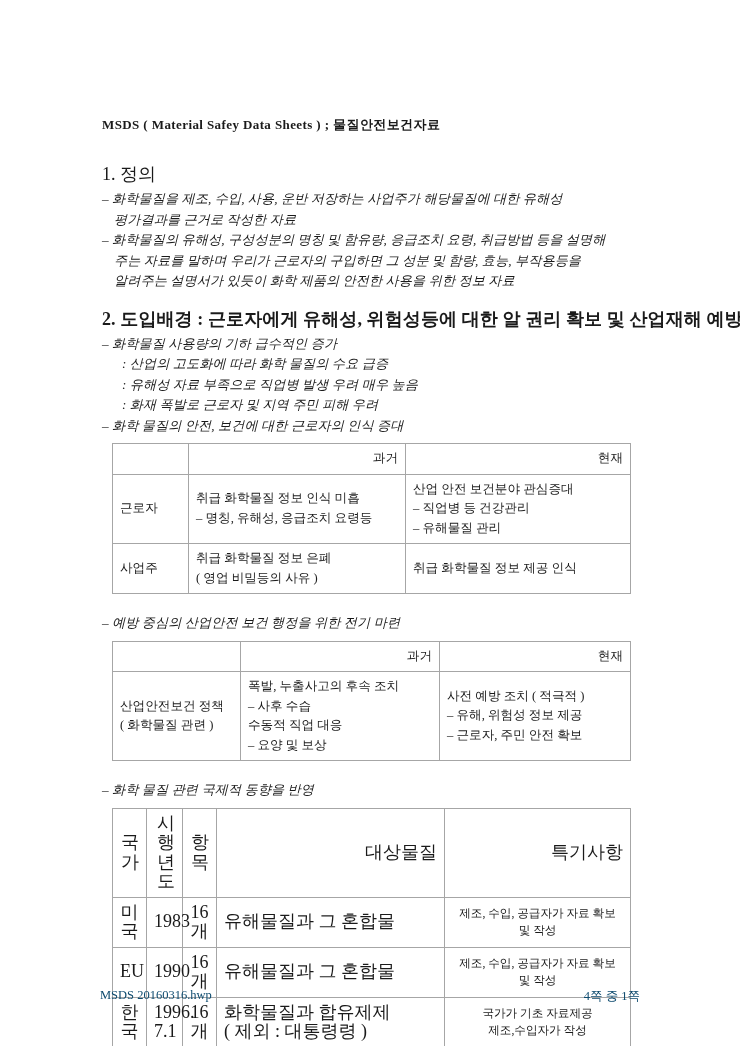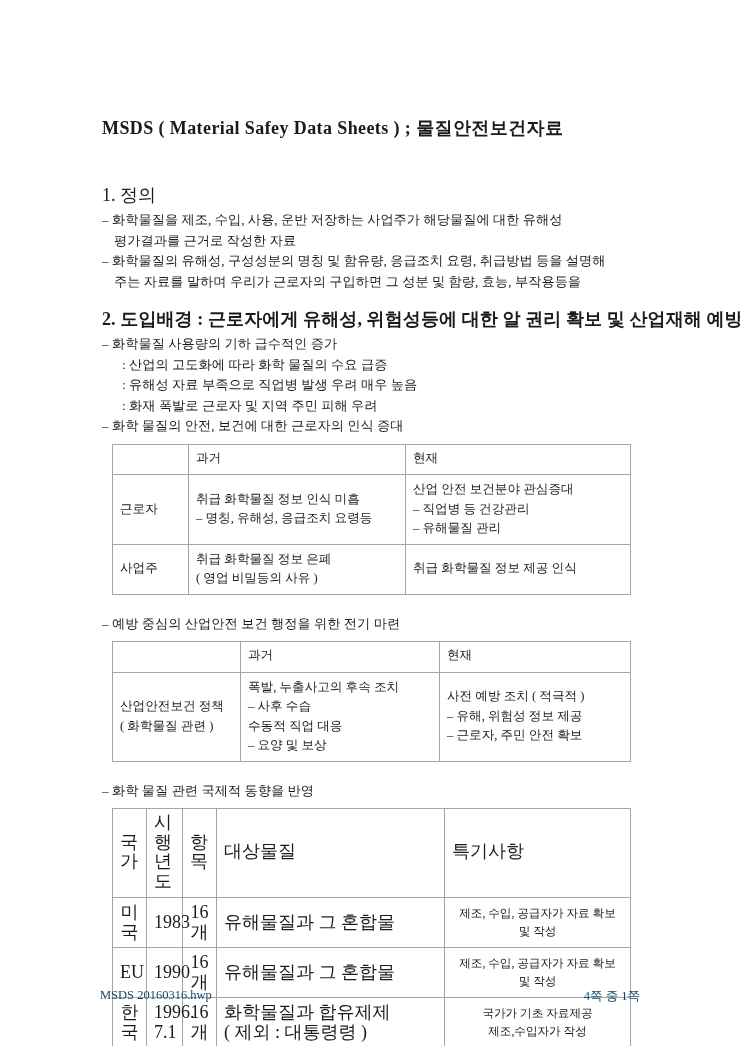--- a/index.html
+++ b/index.html
@@ -26,45 +26,46 @@
 
   .content {
     position: absolute;
     left: 100px;
     top: 116px;
     width: 540px;
   }
 
   
   .doc-title {
-    font-size: 18px;
+    font-size: 13px;
     font-weight: bold;
     letter-spacing: 0.4px;
     white-space: pre;
-    margin: 0 0 43px 2px;
+    margin: 0 0 28px 2px;
   }
 
   
   .section-heading {
     font-size: 18px;
     margin: 0 0 3px 2px;
     white-space: pre;
   }
   .section-heading.bold {
     font-weight: bold;
     letter-spacing: 0.1px;
   }
 
   
   .line {
     font-size: 13.2px;
     line-height: 20.5px;
     white-space: pre;
     margin: 0;
     letter-spacing: 0.05px;
+    font-style: italic;
   }
   .line.dash    { padding-left: 2px; }
   .line.cont    { padding-left: 14px; }
   .line.colon   { padding-left: 22px; }
   .gap-md { height: 15px; }
   .gap-lg { height: 19px; }
 
   
   table.doc-table {
     border-collapse: collapse;
@@ -76,22 +77,21 @@
   table.doc-table td,
   table.doc-table th {
     border: 1px solid #a6a6a6;
     padding: 5px 7px;
     vertical-align: middle;
     font-weight: normal;
     line-height: 19.5px;
     white-space: pre-line;
   }
   table.doc-table th {
-    text-align: left;
-    font-family: Liberation Mono, monospace;
+    text-align: right;
   }
   td.ctr { text-align: center; }
   td.lbl { }
   td.body-cell { text-align: left; }
 
   
   .t1 col.c1 { width: 76px; }
   .t1 col.c2 { width: 217px; }
   .t1 col.c3 { width: 225px; }
 
@@ -128,20 +128,21 @@
 <div class="page">
   <div class="content">
 
     <div class="doc-title">MSDS ( Material Safey Data Sheets ) ; 물질안전보건자료</div>
 
     <div class="section-heading">1. 정의</div>
     <div class="line dash">– 화학물질을 제조, 수입, 사용, 운반 저장하는 사업주가 해당물질에 대한 유해성</div>
     <div class="line cont">평가결과를 근거로 작성한 자료</div>
     <div class="line dash">– 화학물질의 유해성, 구성성분의 명칭 및 함유량, 응급조치 요령, 취급방법 등을 설명해</div>
     <div class="line cont">주는 자료를 말하며 우리가 근로자의 구입하면 그 성분 및 함량, 효능, 부작용등을</div>
+    <div class="line cont">알려주는 설명서가 있듯이 화학 제품의 안전한 사용을 위한 정보 자료</div>
 
     <div class="gap-md"></div>
 
     <div class="section-heading bold">2. 도입배경 : 근로자에게 유해성, 위험성등에 대한 알 권리 확보 및 산업재해 예방</div>
     <div class="line dash">– 화학물질 사용량의 기하 급수적인 증가</div>
     <div class="line colon">: 산업의 고도화에 따라 화학 물질의 수요 급증</div>
     <div class="line colon">: 유해성 자료 부족으로 직업병 발생 우려 매우 높음</div>
     <div class="line colon">: 화재 폭발로 근로자 및 지역 주민 피해 우려</div>
     <div class="line dash">– 화학 물질의 안전, 보건에 대한 근로자의 인식 증대</div>
 

